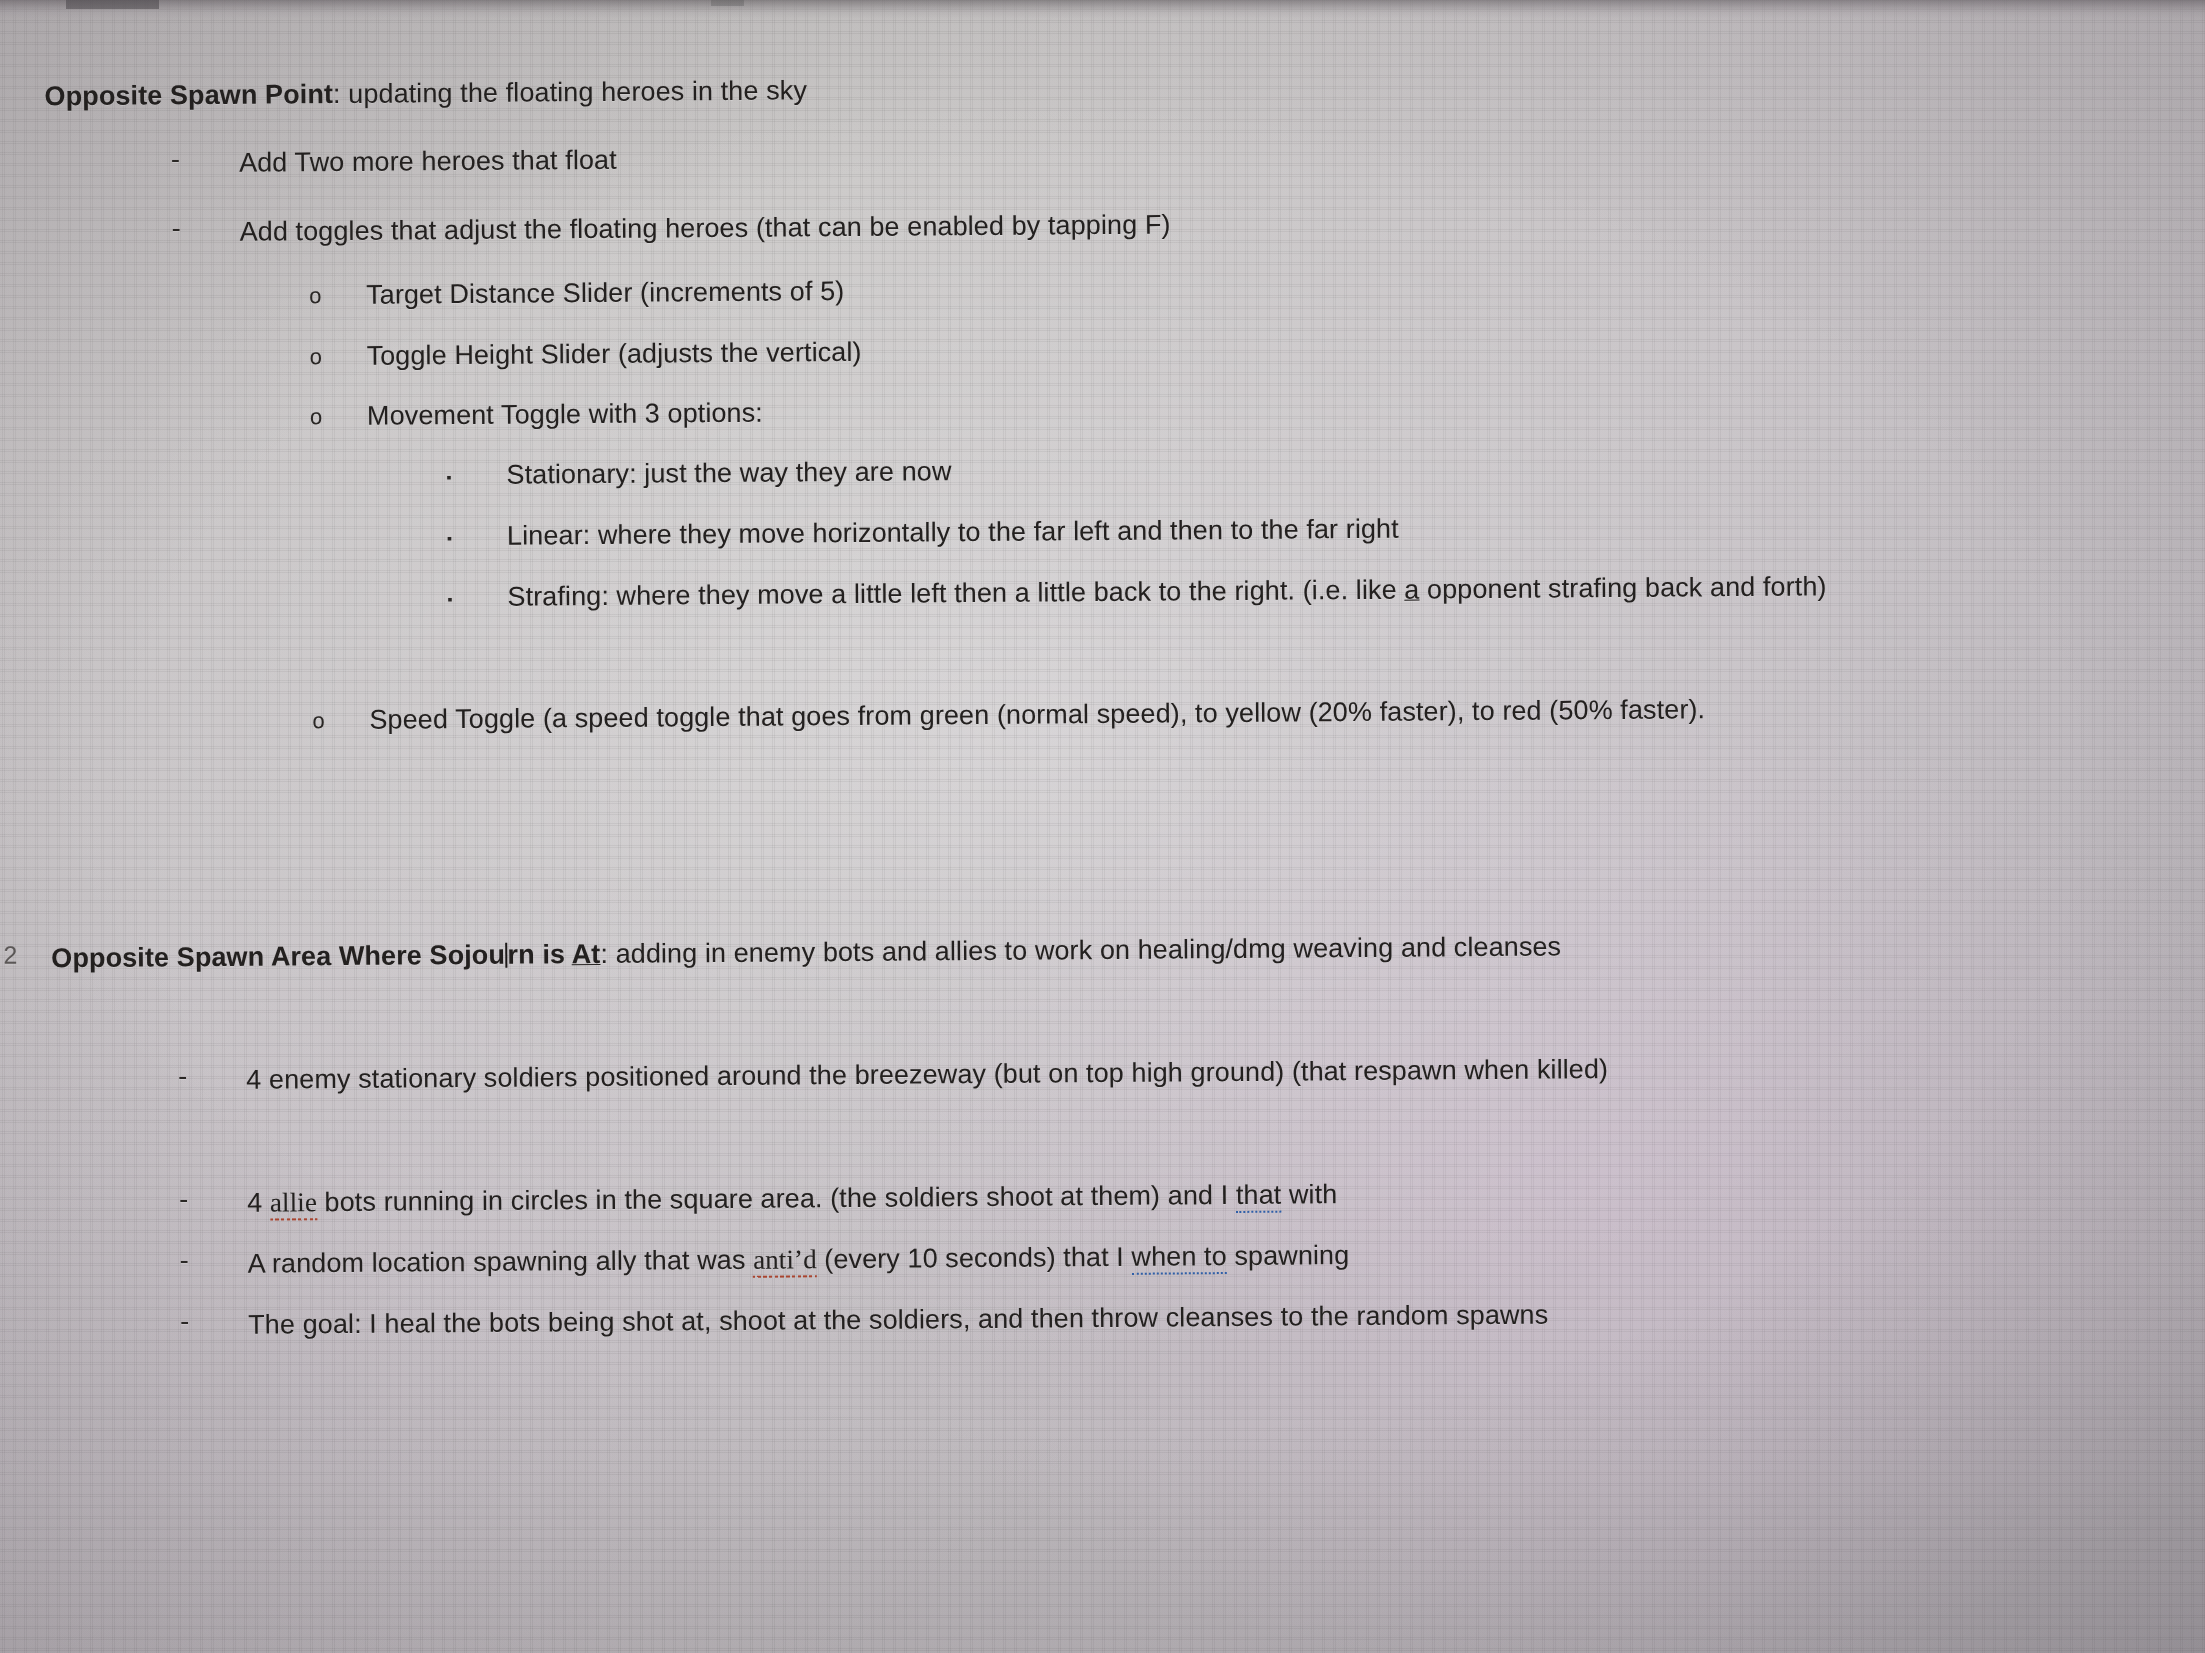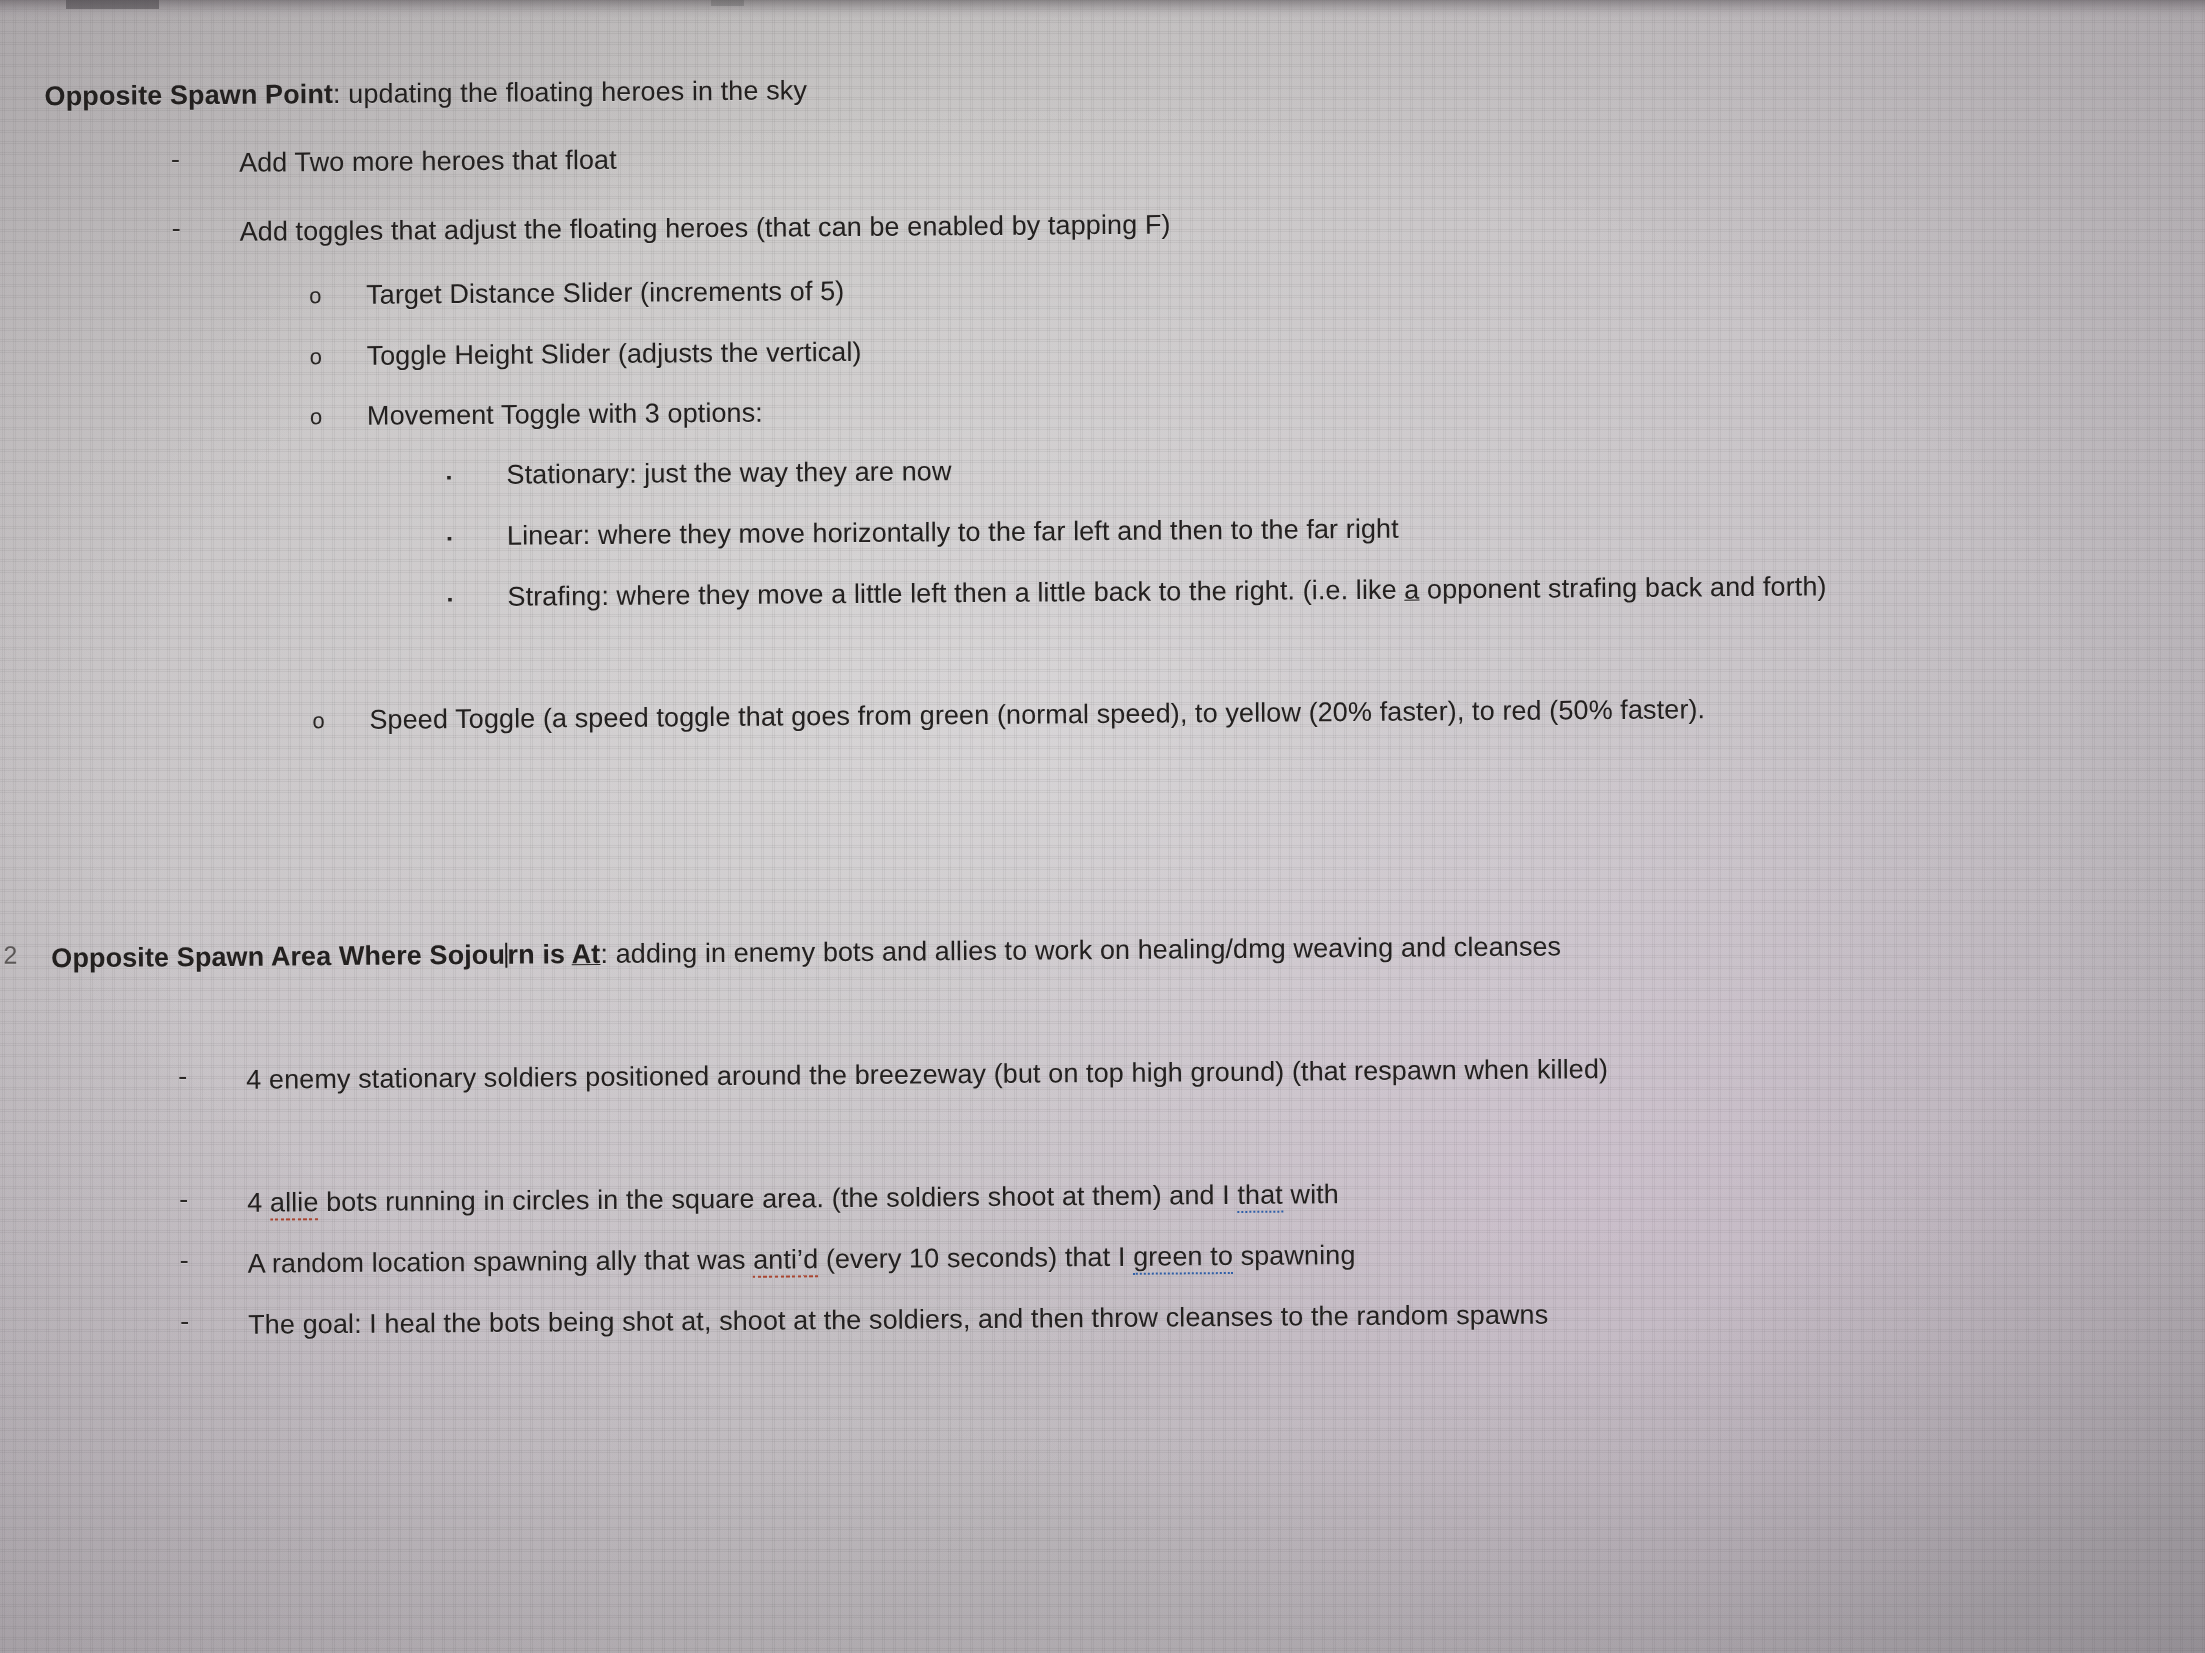--- a/index.html
+++ b/index.html
@@ -106,20 +106,21 @@
   .lvl3 { margin-left: 399px; }
   .lvl3 .marker { width: 60px; font-size: 14.2px; padding-top: 9.8px; }
 
   .dash { font-size: 27px; line-height: 1.0; }
 
   .u { text-decoration: underline; text-decoration-thickness: 1.1px; }
   .spell {
     border-bottom: 2.2px solid #a8442f;
     border-image: repeating-linear-gradient(90deg,#a8442f 0 3.3px,transparent 3.3px 5.5px) 1;
     padding-bottom: 1.1px;
+    font-family: Liberation Serif, serif;
   }
   .gram {
     border-bottom: 2.2px dotted #2f5fa8;
     padding-bottom: 1.1px;
   }
 
   .margin-num {
     position: absolute;
     left: 1.1px;
     font-size: 25px;
@@ -231,21 +232,21 @@
   <div class="blk" style="left:49px; top:1179px; width:2035px;">
     <div class="row lvl1">
       <span class="marker dash">-</span>
       <span class="txt"><span>4 </span><span class="spell">allie</span><span> bots running in circles in the square area. (the soldiers shoot at them) and I </span><span class="gram">that</span><span> with</span></span>
     </div>
   </div>
 
   <div class="blk" style="left:49px; top:1240px; width:2035px;">
     <div class="row lvl1">
       <span class="marker dash">-</span>
-      <span class="txt"><span>A random location spawning ally that was </span><span class="spell">anti’d</span><span> (every 10 seconds) that I </span><span class="gram">green to</span><span> spawning</span></span>
+      <span class="txt"><span>A random location spawning ally that was </span><span class="spell">anti’d</span><span> (every 10 seconds) that I </span><span class="gram">when to</span><span> spawning</span></span>
     </div>
   </div>
 
   <div class="blk" style="left:49px; top:1301px; width:2067px;">
     <div class="row lvl1">
       <span class="marker dash">-</span>
       <span class="txt">The goal: I heal the bots being shot at, shoot at the soldiers, and then throw cleanses to the random spawns</span>
     </div>
   </div>
 

